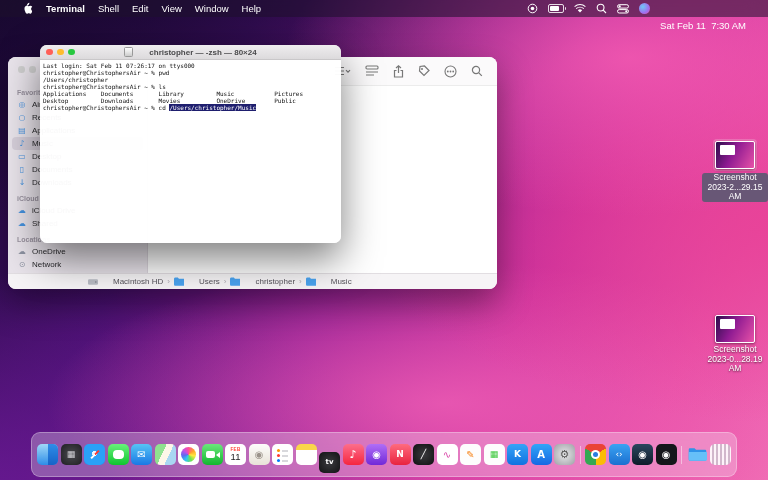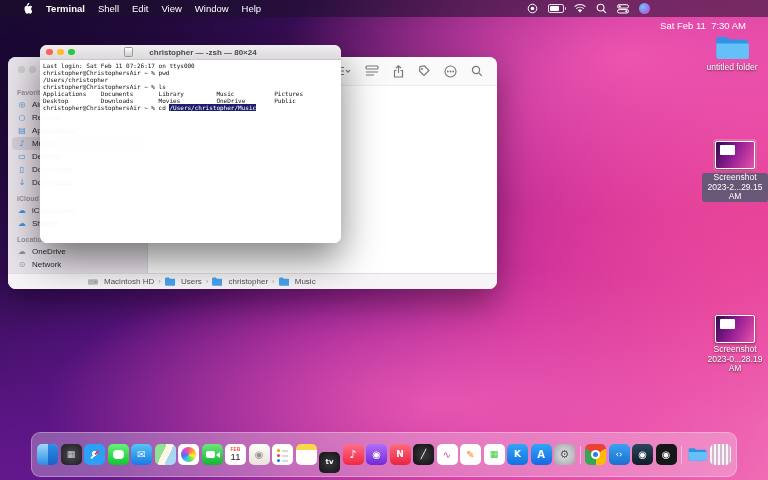--- a/index.html
+++ b/index.html
@@ -53,21 +53,21 @@
   .sb-row{display:flex;align-items:center;gap:5px;height:13px;padding:0 5px;margin:0 4px;font-size:8px;color:#2b2b2e;border-radius:4px;}
   .sb-row.selected{background:#d6cfda;}
   .sb-ic{width:10px;text-align:center;font-size:8px;color:#4593e0;font-family:"DejaVu Sans",sans-serif;}
   .sb-ic.gray{color:#8d93a2;}
   .f-toolbar{position:absolute;left:141px;right:0;top:0;height:28px;background:#fbfafb;
     border-top-right-radius:8px;border-bottom:1px solid #ececec;
     display:flex;align-items:center;justify-content:flex-end;gap:14px;padding-right:14px;}
   .f-main{position:absolute;left:141px;top:29px;right:0;bottom:15px;background:#fff;}
   .f-pathbar{position:absolute;left:0;right:0;bottom:0;height:15px;background:#f6f4f6;border-top:1px solid #e2dee2;
     border-radius:0 0 8px 8px;display:flex;align-items:center;gap:4px;padding-left:80px;font-size:8px;color:#55525a;}
-  .crumb{display:flex;align-items:center;gap:6px;}
+  .crumb{display:flex;align-items:center;gap:15px;}
   .crumb-sep{color:#b0acb4;font-size:8px;}
 
   
   .terminal-window{position:absolute;left:40px;top:45px;width:301px;height:198px;z-index:20;
     border-radius:7px;background:rgba(255,255,255,.97);box-shadow:0 16px 38px rgba(0,0,0,.5);}
   .t-titlebar{height:14px;background:linear-gradient(#efedef,#dcdadc);border-bottom:1px solid #c9c7c9;
     border-radius:7px 7px 0 0;position:relative;display:flex;align-items:center;justify-content:center;}
   .t-tl{position:absolute;left:6px;top:3.7px;}
   .tl-close{background:#ff5f57}.tl-min{background:#febc2e}.tl-zoom{background:#28c840}
   .t-title{display:flex;align-items:center;gap:16px;font-size:8px;font-weight:bold;color:#4a4a4c;}
@@ -157,26 +157,20 @@
           <rect x="0" y="2.2" width="10" height="5.6" rx="1.2" fill="#b9bcc4"></rect>
           <circle cx="7.8" cy="5" r="0.8" fill="#7d818c"></circle>
         </g>
     <g id="big-folder">
           <path d="M2 6c0-2 1-3 3-3h13l4 4h25c2 0 3 1 3 3v24c0 2-1 3-3 3H5c-2 0-3-1-3-3Z" fill="#2f93e8"></path>
           <path d="M2 13h50v21c0 2-1 3-3 3H5c-2 0-3-1-3-3Z" fill="#66c0f8"></path>
         </g>
   </defs>
     </svg>
 
-  <div class="d-icon" style="left:699px;top:35px;">
-    <svg width="34" height="26" viewBox="0 0 52 40">
-        <use href="#big-folder"></use>
-      </svg>
-    <div class="d-label">untitled folder</div>
-  </div>
 
   <div class="d-icon sel" style="left:702px;top:139px;">
     <span class="shot-wrap">
         <span class="shot-thumb"></span>
       </span>
     <div class="d-label">
       <span>Screenshot</span><br>
       <span>2023-2...29.15 AM</span>
     </div>
   </div>

